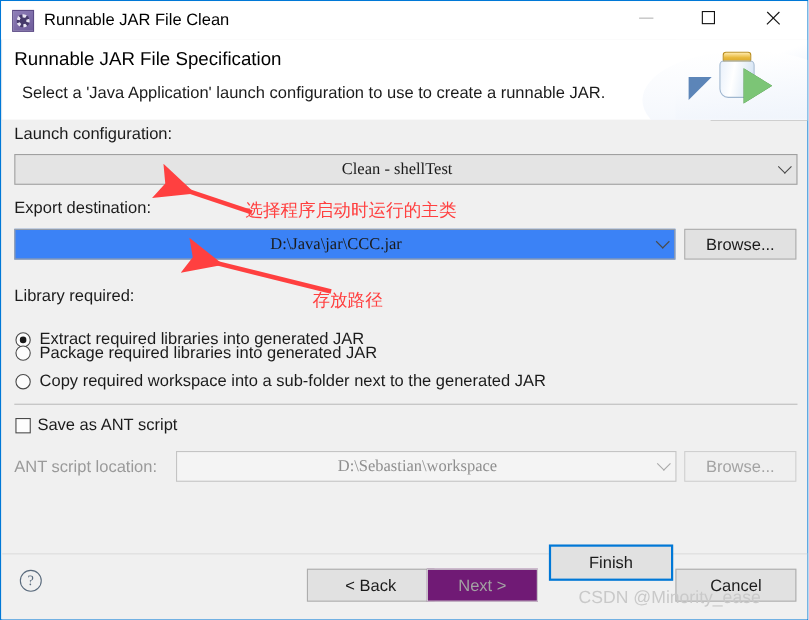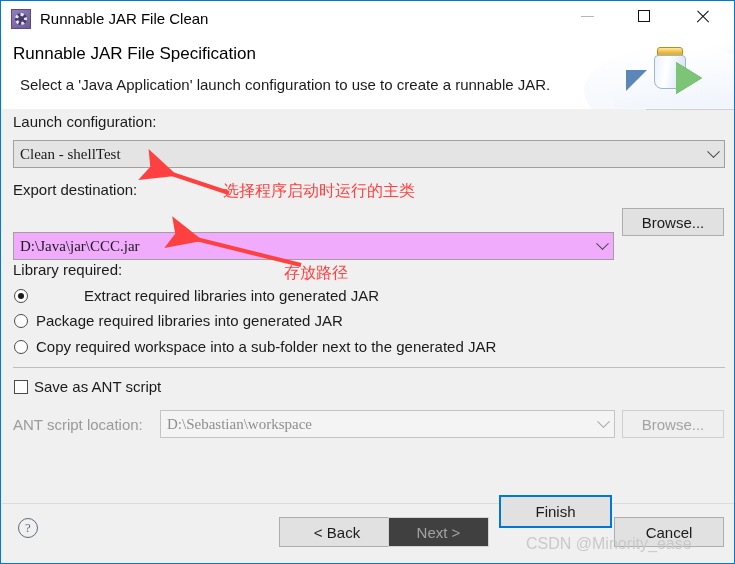--- a/index.html
+++ b/index.html
@@ -158,20 +158,21 @@
     border-bottom: 21px solid transparent;
   }
 
   
   #body {
     position: absolute;
     left: 1px; top: 108px;
     width: 644px;
     height: 394px;
     background: #f0f0f0;
+    text-align: center;
   }
   .fld-label {
     position: absolute;
     font-size: 15px;
     color: #1b1b1b;
     white-space: nowrap;
   }
   .combo {
     position: absolute;
     box-sizing: border-box;
@@ -203,22 +204,21 @@
   .chev.dim { border-color: #a8a8a8; }
 
   #combo-launch {
     left: 11px; top: 31px;
     width: 712px;
     background: #e4e4e4;
   }
   #combo-dest {
     left: 11px; top: 99px;
     width: 601px;
-    background: #f0abfc;
-    margin-top: 24px;
+    background: #3b82f6;
   }
   .btn {
     position: absolute;
     box-sizing: border-box;
     border: 1px solid #adadad;
     background: #e1e1e1;
     font-size: 15px;
     color: #1b1b1b;
     display: flex;
     align-items: center;
@@ -252,21 +252,21 @@
     flex: 0 0 auto;
   }
   .radio-mark.on::after {
     content: "";
     position: absolute;
     left: 3px; top: 3px;
     width: 6px; height: 6px;
     border-radius: 50%;
     background: #1b1b1b;
   }
-  #radio-extract  { top: 178px; gap: 48px; }
+  #radio-extract  { top: 191px; }
   #radio-package  { top: 203px; }
   #radio-copy     { top: 229px; }
 
   #sep-ant {
     position: absolute;
     left: 11px; top: 258px;
     width: 712px; height: 1px;
     background: #bdbdbd;
   }
 
@@ -319,21 +319,21 @@
     border-radius: 50%;
     border: 1.4px solid #5a6b7d;
     box-sizing: border-box;
     color: #5a6b7d;
     font-size: 13px;
     display: flex; align-items: center; justify-content: center;
     font-family: "Liberation Serif", serif;
   }
   #btn-back   { left: 278px; top: 516px; width: 116px; height: 30px; }
   #btn-next   { left: 387px; top: 516px; width: 101px; height: 30px;
-                color: #a3a3a3; background: #404040; border-color: #d3d3d3; }
+                color: #a3a3a3; background: #701a75; border-color: #d3d3d3; }
   #btn-finish { left: 498px; top: 494px; width: 113px; height: 33px;
                 background: #e1e1e1; border: 2px solid #0078d7; }
   #btn-cancel { left: 613px; top: 516px; width: 110px; height: 30px; }
 
   
   #annots {
     position: absolute;
     left: 0; top: 0;
     width: 735px; height: 564px;
     pointer-events: none;

